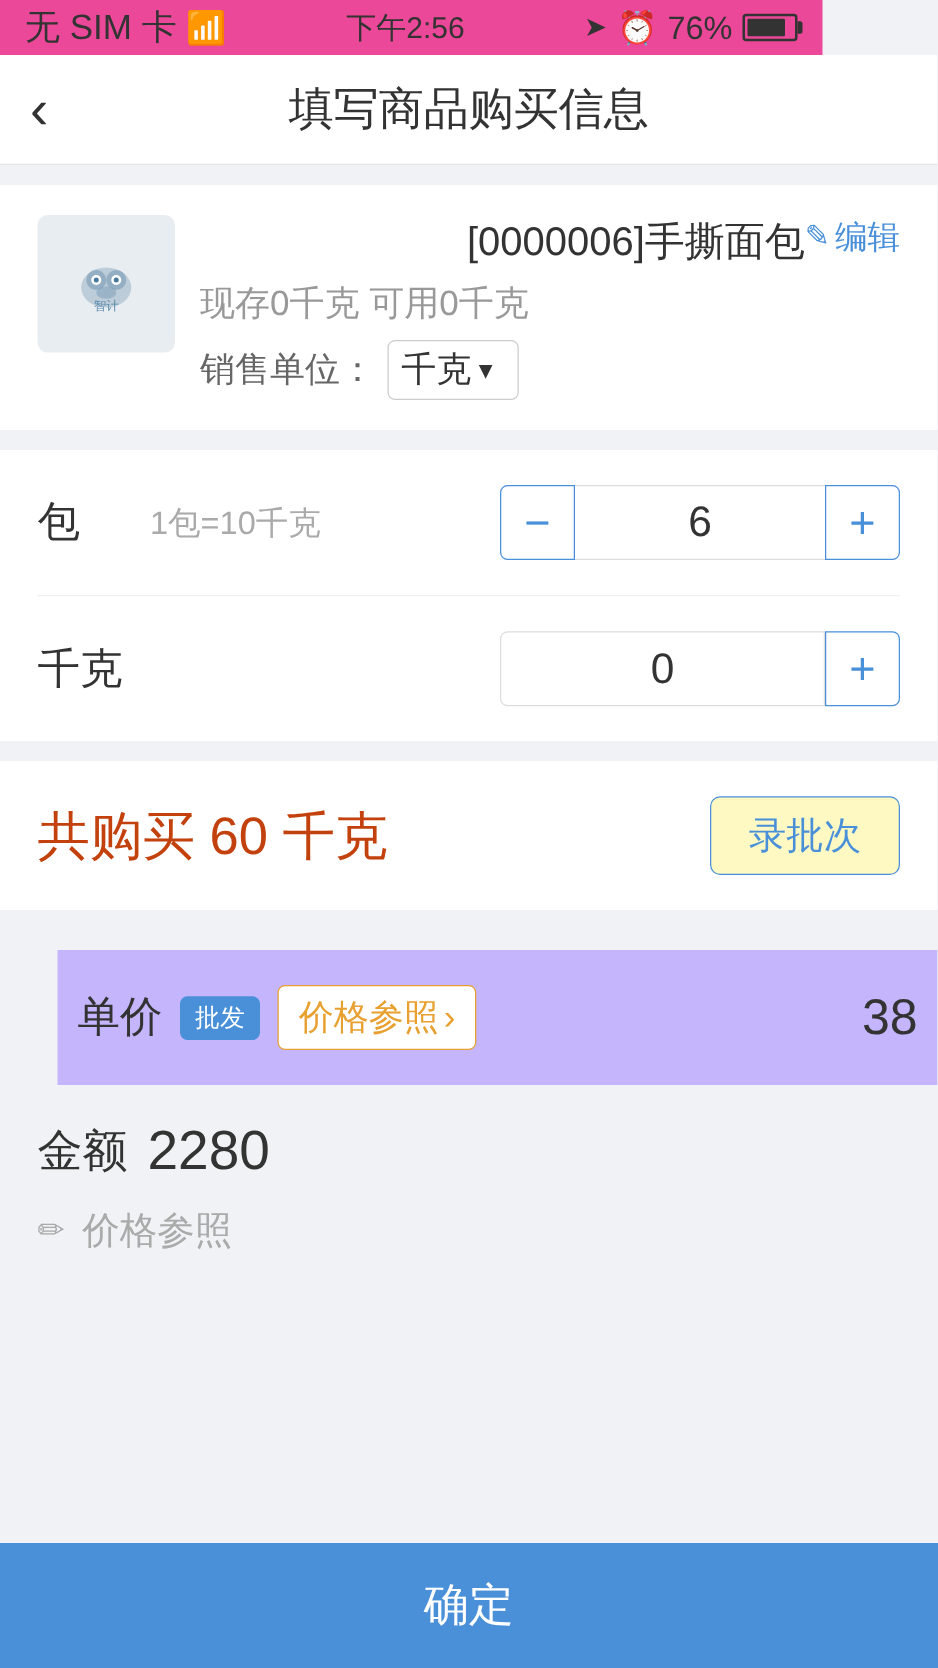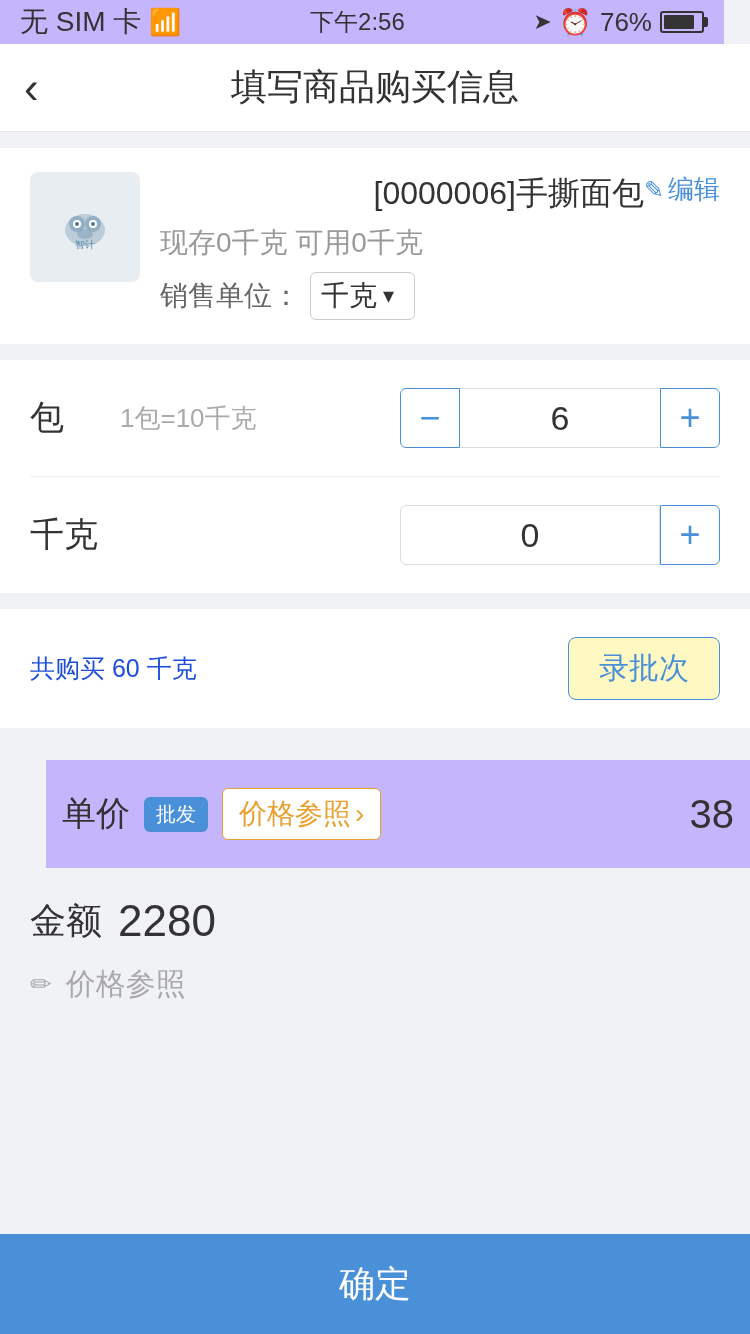--- a/index.html
+++ b/index.html
@@ -7,23 +7,23 @@
     body {
       width: 750px;
       min-height: 1334px;
       font-family: -apple-system, "PingFang SC", "Helvetica Neue", sans-serif;
       background: #f0f2f5;
       font-size: 32px;
       color: #333;
     }
     
     .status-bar {
-      width: 724px;
+      width: 658px;
       height: 44px;
-      background: #c4b5fd;
+      background: #ec4899;
       display: flex;
       align-items: center;
       justify-content: space-between;
       padding: 0 20px;
       font-size: 28px;
       color: #333;
     }
     .status-left { display: flex; align-items: center; gap: 8px; }
     .status-center { font-size: 24px; font-weight: 500; }
     .status-right { display: flex; align-items: center; gap: 8px; font-size: 26px; }
@@ -148,21 +148,21 @@
       border-radius: 6px 0 0 6px;
     }
     
     .total-section {
       background: #fff;
       padding: 28px 30px;
       display: flex;
       align-items: center;
       justify-content: space-between;
     }
-    .total-text { font-size: 25px; color: #1d4ed8; }
+    .total-text { font-size: 42px; color: #c2410c; }
     .batch-btn {
       border: 1.5px solid #4a90d9;
       color: #4a90d9;
       padding: 10px 30px;
       border-radius: 8px;
       font-size: 30px;
       cursor: pointer;
       background: #fef9c3;
     }
     

